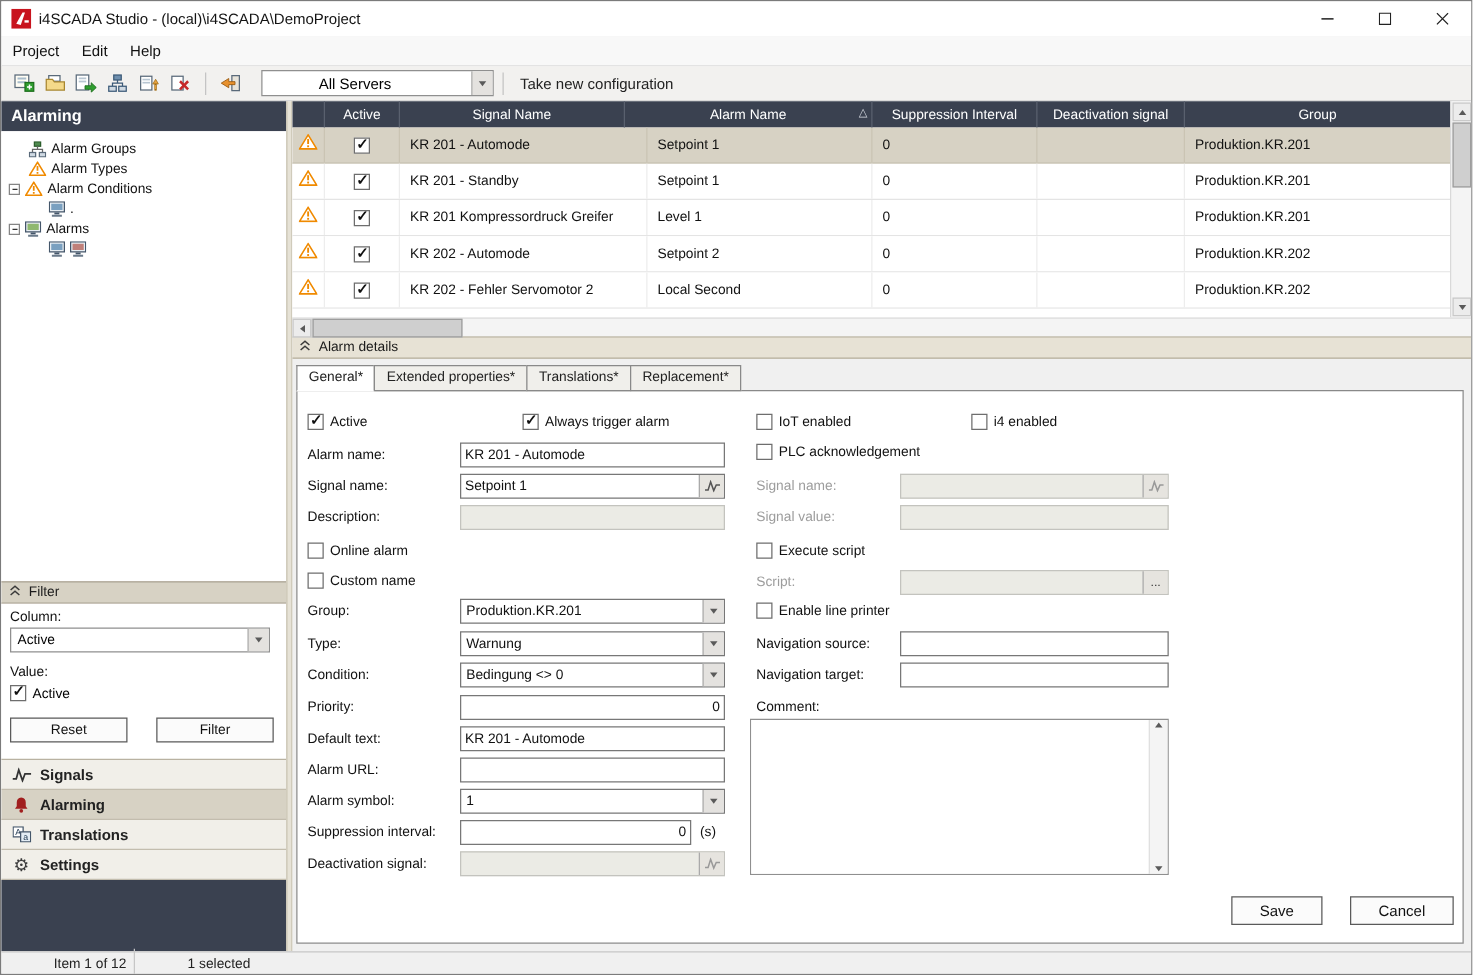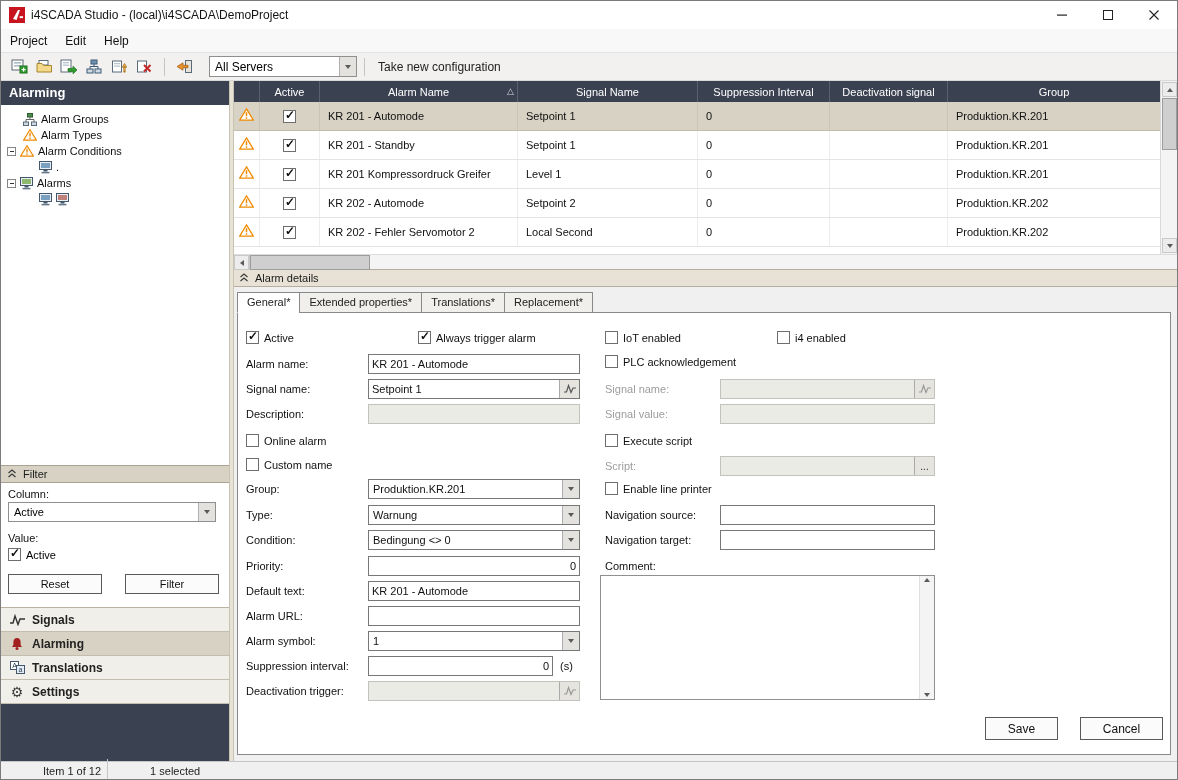--- a/index.html
+++ b/index.html
@@ -12,21 +12,21 @@
   .win-controls{margin-left:auto;display:flex;height:100%;}
   .win-btn{width:46px;height:100%;display:flex;align-items:center;justify-content:center;cursor:default;}
   
   .menubar{height:24px;background:#f8f8f8;border-bottom:1px solid #e3e3e3;display:flex;align-items:center;flex:none;}
   .menu-item{font-size:12px;color:#111;padding:0 9px;line-height:24px;}
   
   .toolbar{height:28px;background:#f2f1ef;border-bottom:1px solid #d8d8d8;display:flex;align-items:center;padding-left:6px;flex:none;}
   .tb-icon{width:24px;height:22px;display:flex;align-items:center;justify-content:center;margin-right:1px;}
   .tb-sep{width:1px;height:18px;background:#c4c4c4;margin:0 7px;}
   .combo{height:21px;background:#fff;border:1px solid #8f8f8f;display:flex;align-items:center;font-size:12px;}
-  .server-combo{width:148px;margin-left:12px;}
+  .server-combo{width:186px;margin-left:12px;padding-left:40px;}
   .combo-text{flex:1;padding:0 5px;white-space:nowrap;overflow:hidden;}
   .combo-btn{width:17px;height:100%;background:#e4e2df;border-left:1px solid #b0b0b0;display:flex;align-items:center;justify-content:center;}
   .tb-label{font-size:12px;color:#222;margin-left:6px;}
   
   .tri{width:0;height:0;display:inline-block;}
   .tri.up{border-left:3.5px solid transparent;border-right:3.5px solid transparent;border-bottom:4.5px solid #5a5a5a;}
   .tri.down{border-left:3.5px solid transparent;border-right:3.5px solid transparent;border-top:4.5px solid #5a5a5a;}
   .tri.left{border-top:3.5px solid transparent;border-bottom:3.5px solid transparent;border-right:4.5px solid #5a5a5a;}
   .tri.right{border-top:3.5px solid transparent;border-bottom:3.5px solid transparent;border-left:4.5px solid #5a5a5a;}
   
@@ -373,26 +373,26 @@
 
     <div class="main">
 
       <div class="grid-wrap">
         <div class="grid">
           <div class="grid-header">
             <div class="gh-cell c0"></div>
             <div class="gh-cell c1">
                 <span>Active</span>
               </div>
+            <div class="gh-cell c3">
+                <span>Signal Name</span>
+              </div>
             <div class="gh-cell c2">
                 <span>Alarm Name</span>
                 <span class="sort-asc"></span>
-              </div>
-            <div class="gh-cell c3">
-                <span>Signal Name</span>
               </div>
             <div class="gh-cell c4">
                 <span>Suppression Interval</span>
               </div>
             <div class="gh-cell c5">
                 <span>Deactivation signal</span>
               </div>
             <div class="gh-cell c6" style="border-right:none">
                 <span>Group</span>
               </div>
@@ -612,21 +612,21 @@
           <span class="fselect-text">1</span>
           <span class="dd-btn">
               <span class="tri down"></span>
             </span>
         </div>
 
         <span class="flabel" style="top:343px;left:8px">Suppression interval:</span>
         <input class="finput ra" style="top: 343px; left: 130px; width: 185px;" value="0">
         <span class="flabel" style="top:343px;left:322px">(s)</span>
 
-        <span class="flabel" style="top:368px;left:8px">Deactivation trigger:</span>
+        <span class="flabel" style="top:368px;left:8px">Deactivation signal:</span>
         <div class="ffield dis" style="top:368px;left:130px;width:212px">
           <input disabled="" value="" style="">
           <span class="browse">
               <svg width="12" height="10" viewBox="0 0 12 10">
                 <polyline points="0,8 2.5,8 4.5,1.5 7,8.5 9,4 12,4" fill="none" stroke="#999" stroke-width="1.2"></polyline>
               </svg>
             </span>
         </div>
 
         <span class="flabel dis" style="top:66px;left:367px">Signal name:</span>

